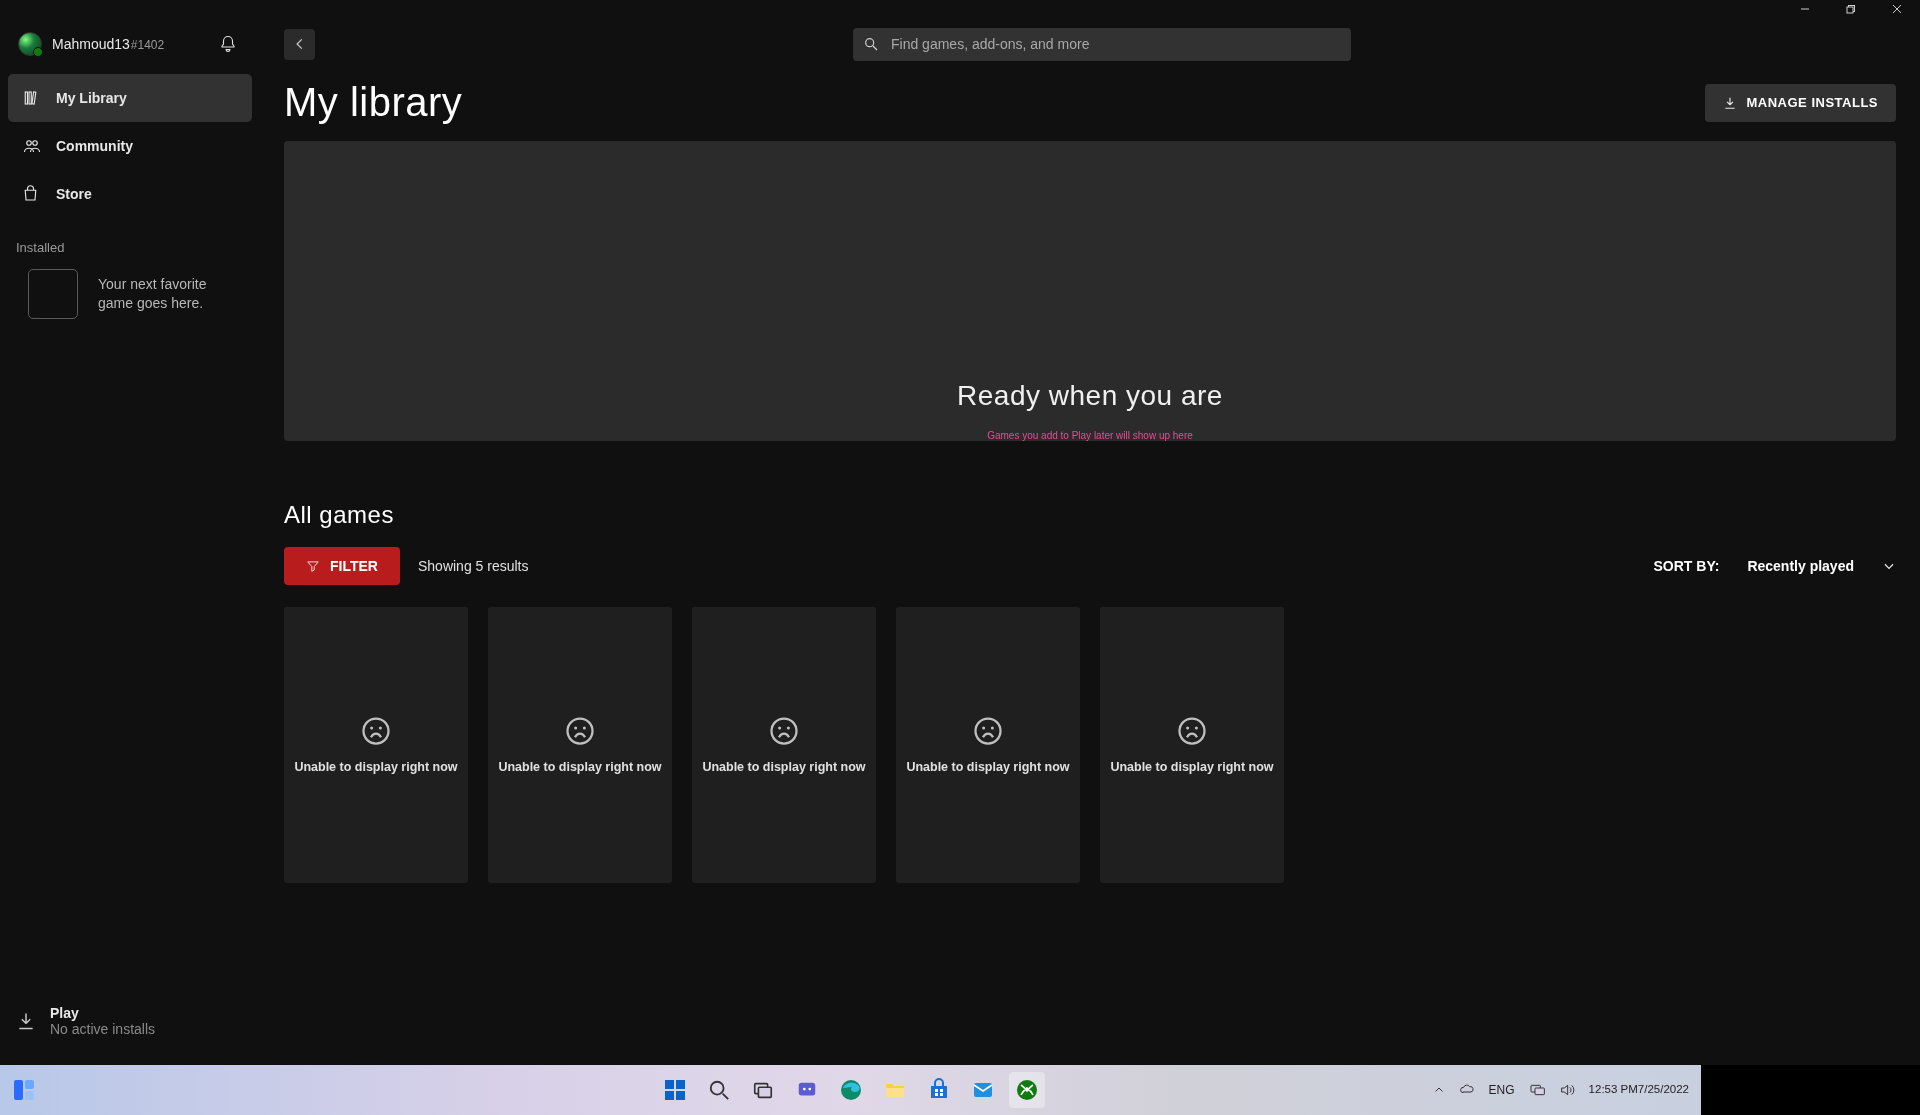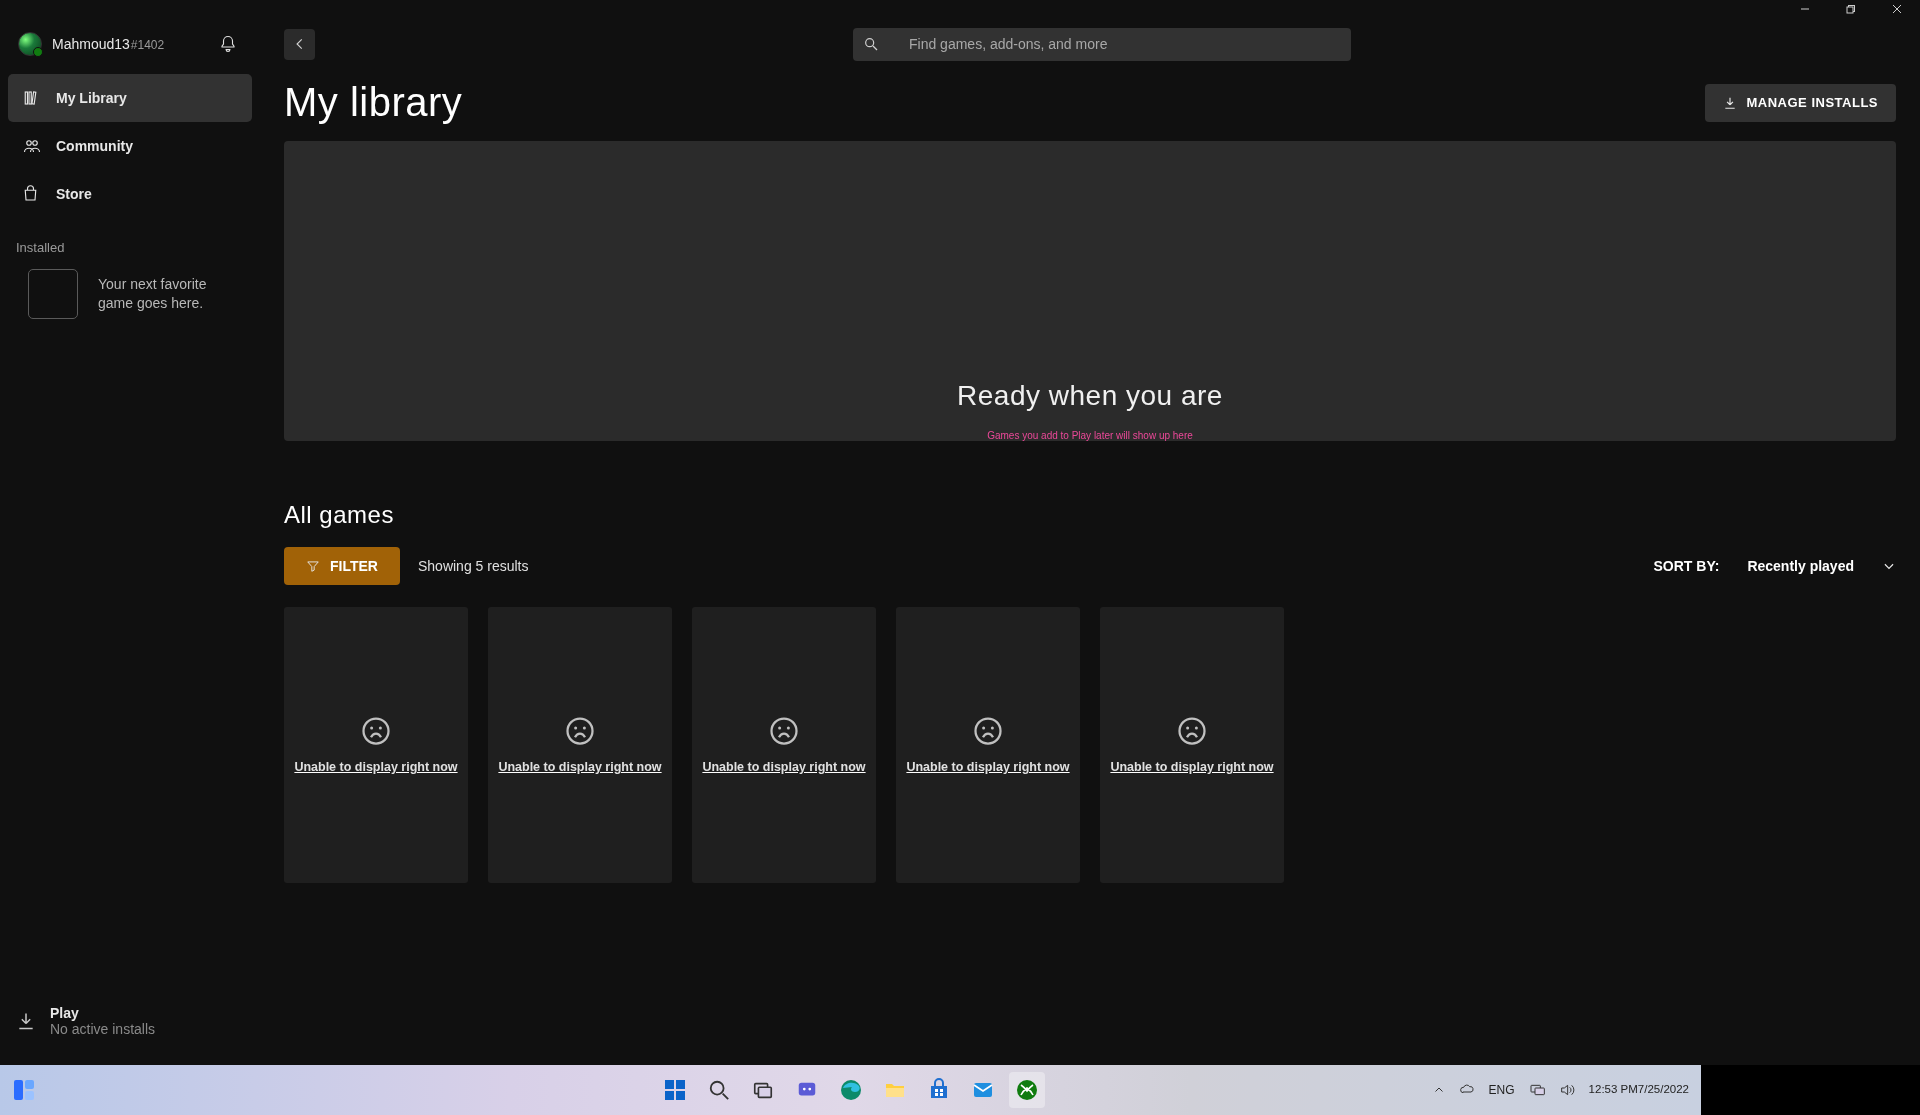--- a/index.html
+++ b/index.html
@@ -28,36 +28,36 @@
   .placeholder-text { font-size:14px; color:#b8b8b8; line-height:1.35; }
   .queue-row { margin-top:auto; display:flex; align-items:center; gap:14px; padding:0 16px; height:88px; }
   .queue-texts { display:flex; flex-direction:column; }
   .queue-title { font-size:14px; color:#e8e8e8; font-weight:600; }
   .queue-sub  { font-size:14px; color:#8a8a8a; }
   
   .main { flex:1; min-width:0; background:#101010; display:flex; flex-direction:column; }
   .topbar { display:flex; align-items:center; height:52px; padding-left:24px; padding-right:0; gap:0; }
   .back-btn { width:31px; height:31px; border-radius:4px; background:#2b2b2b; display:flex; align-items:center; justify-content:center; color:#d0d0d0; cursor:pointer; }
   .search-wrap { margin-left: auto; margin-right:auto; }
-  .search { width:498px; height:33px; background:#323232; border:none; border-radius:4px; padding-left:56px; color:#fef9c3; font-size:14px; outline:none; }
+  .search { width:498px; height:33px; background:#323232; border:none; border-radius:4px; padding-left:38px; color:#fef9c3; font-size:14px; outline:none; }
   .search::placeholder { color:#a8a8a8; }
   .search-container { position:relative; }
   .search-icon { position:absolute; left:10px; top:50%; transform:translateY(-50%); color:#cfcfcf; }
   .page-header-row { display:flex; align-items:center; padding:10px 24px 16px 24px; }
   .page-title { font-size:40px; font-weight:350; letter-spacing:0.5px; }
   .manage-btn { margin-left:auto; height:38px; padding:0 18px; background:#323232; border-radius:4px; display:flex; align-items:center; gap:10px; font-size:13px; font-weight:700; letter-spacing:0.5px; cursor:pointer; }
   .hero { margin:0 24px; background:#2b2b2b; height:300px; border-radius:4px; display:flex; flex-direction:column; align-items:center; justify-content:flex-end; gap:18px; }
   .hero-title { font-size:28px; font-weight:400; color:#f0f0f0; letter-spacing:0.5px; }
   .hero-sub { font-size:10px; color:#ec4899; }
   .section-title { padding:60px 24px 18px 24px; font-size:24px; font-weight:400; letter-spacing:0.5px; }
   .filter-row { display:flex; align-items:center; padding:0 24px; gap:18px; }
-  .filter-btn { height:38px; padding:0 22px; background:#a16207; border-radius:4px; display:flex; align-items:center; gap:10px; font-size:14px; font-weight:700; cursor:pointer; }
+  .filter-btn { height:38px; padding:0 22px; background:#b91c1c; border-radius:4px; display:flex; align-items:center; gap:10px; font-size:14px; font-weight:700; cursor:pointer; }
   .results-text { font-size:14px; color:#e0e0e0; font-weight:400; }
   .sort-wrap { margin-left:auto; display:flex; align-items:center; gap:28px; font-size:14px; cursor:pointer; font-weight:600; }
-  .cards-row { display:flex; gap:20px; padding:22px 24px 0 24px;text-decoration:underline; }
+  .cards-row { display:flex; gap:20px; padding:22px 24px 0 24px; }
   .card { width:184px; height:276px; background:#1f1f1f; border-radius:3px; display:flex; flex-direction:column; align-items:center; justify-content:center; gap:14px; }
   .card-text { font-size:12.5px; color:#e0e0e0; font-weight:600; text-align:center; padding:0 6px; }
   
   .taskbar { width:1701px; height:50px; background:linear-gradient(90deg, #b8c8e8 0%, #d8d0e8 30%, #e0d8e8 50%, #d0d0d8 70%, #c8d0e0 100%); display:flex; align-items:center; position:relative;text-align:center; }
   .tb-left { position:absolute; left:12px; display:flex; align-items:center; }
   .widgets-icon { width:24px; height:24px; display:flex; }
   .tb-center { position:absolute; left:50%; transform:translateX(-50%); display:flex; align-items:center; gap:8px; }
   .tb-app { width:36px; height:36px; border-radius:4px; display:flex; align-items:center; justify-content:center; }
   .tb-app.active { background:rgba(255,255,255,0.35); }
   .tb-right { position:absolute; right:12px; display:flex; align-items:center; gap:14px; color:#222; font-size:12px; }

